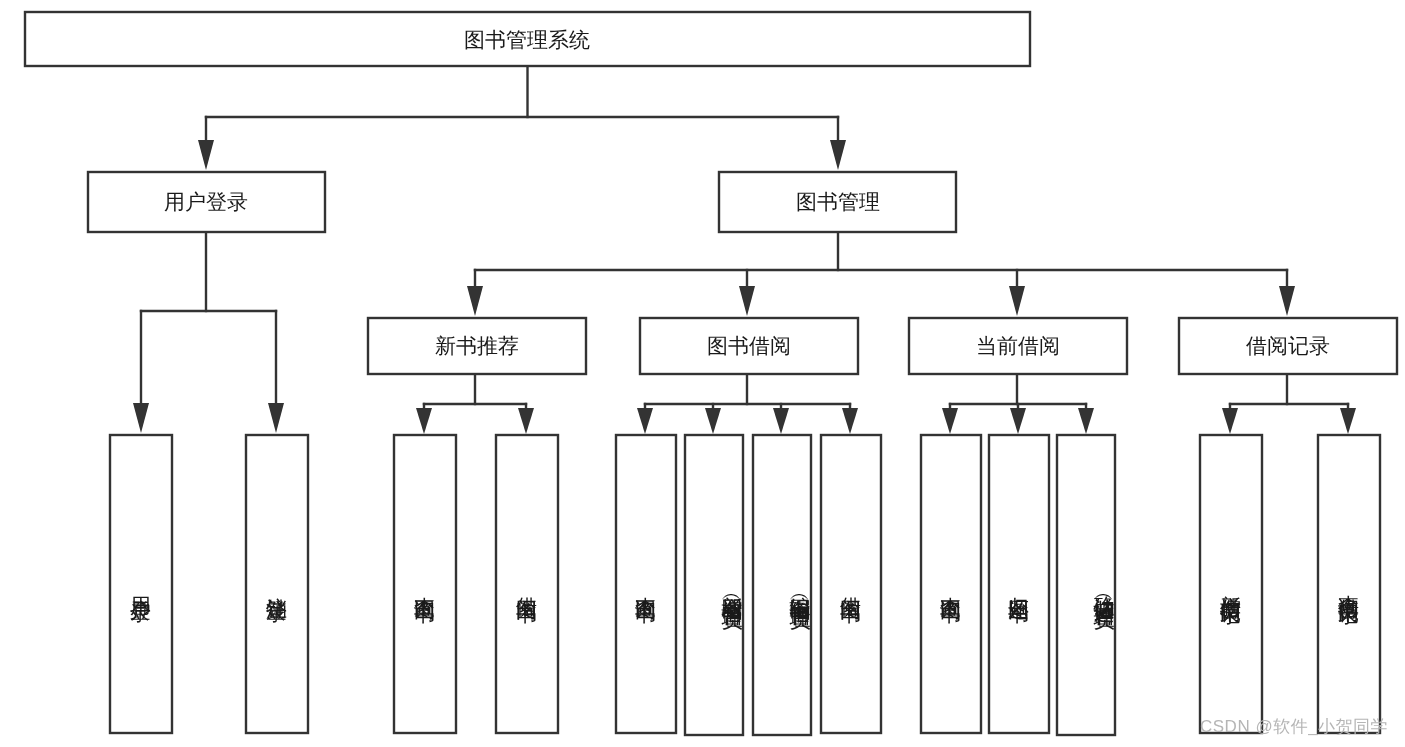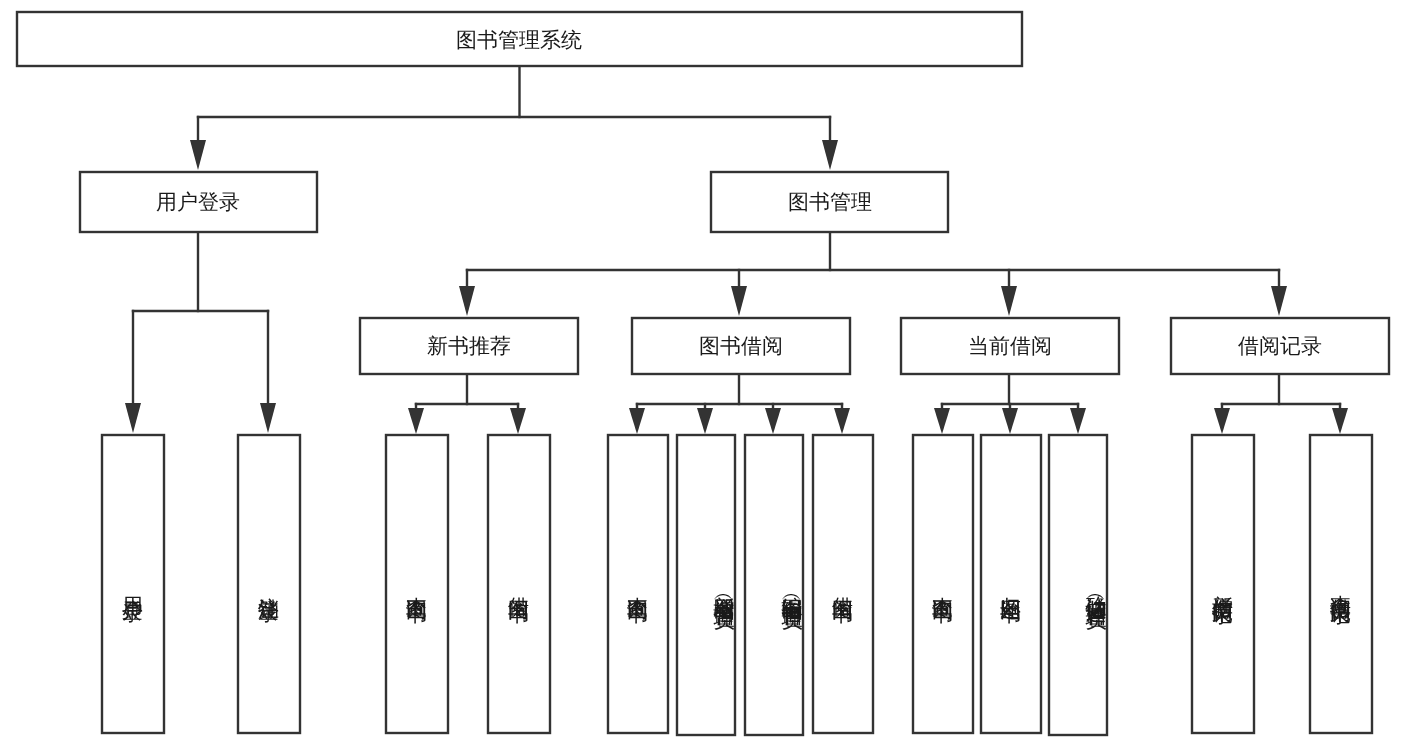--- a/index.html
+++ b/index.html
@@ -11,20 +11,21 @@
     width: 1405px;
     height: 747px;
     font-family: "Liberation Sans", "DejaVu Sans", sans-serif;
     overflow: hidden;
   }
   #diagram-root {
     position: relative;
     width: 1139px;
     height: 747px;
     background: #ffffff;
+    margin-left: 8px;
   }
   svg#tree-svg {
     position: absolute;
     left: 0;
     top: 0;
     width: 1405px;
     height: 747px;
     display: block;
   }
   .node-box {
@@ -209,14 +210,15 @@
   <div class="vlabel" style="left:745px; top:435px; width:58px; height:300px; align-items:flex-start; padding-top:6px; box-sizing:border-box;">编辑图书（管理员）</div>
   <div class="vlabel" style="left:813px; top:435px; width:60px; height:298px;">借阅图书</div>
 
   <div class="vlabel" style="left:913px; top:435px; width:60px; height:298px;">查询图书</div>
   <div class="vlabel" style="left:981px; top:435px; width:60px; height:298px;">归还图书</div>
   <div class="vlabel" style="left:1049px; top:435px; width:58px; height:300px; align-items:flex-start; padding-top:6px; box-sizing:border-box;">确认归还（管理员）</div>
 
   <div class="vlabel" style="left:1192px; top:435px; width:62px; height:298px;">新增借阅记录</div>
   <div class="vlabel" style="left:1310px; top:435px; width:62px; height:298px;">查询借阅记录</div>
 
+  <div class="watermark" style="left:1192px; top:715px;">CSDN @软件_小贺同学</div>
 
 </div>
 
 </body></html>

